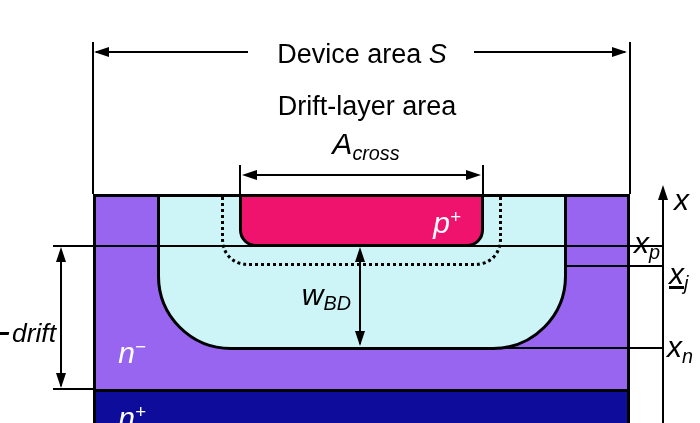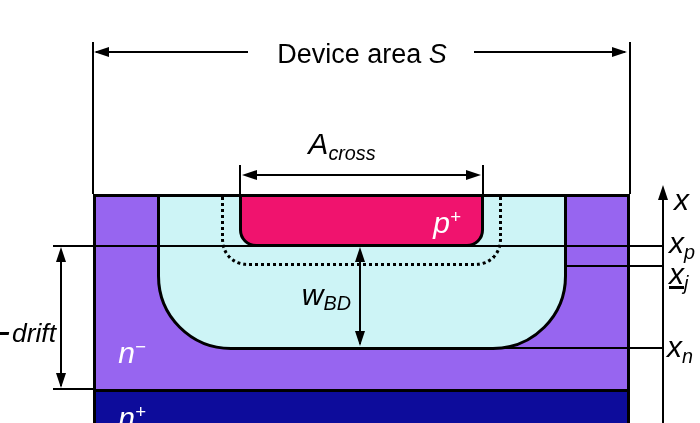--- a/index.html
+++ b/index.html
@@ -40,22 +40,23 @@
 
   <div class="vline" style="left:92px; top:3px; height:152px;"></div>
   <div class="vline" style="left:629px; top:3px; height:152px;"></div>
 
   <div class="hline" style="left:96px; top:12px; width:152px;"></div>
   <div class="ah ah-left" style="left:94px; top:8px;"></div>
   <div class="hline" style="left:474px; top:12px; width:151px;"></div>
   <div class="ah ah-right" style="left:612px; top:8px;"></div>
   <div class="lbl ctr t27" style="left:362px; top:2px;"><span>Device area </span><span class="it">S</span></div>
 
+  <div class="lbl ctr t27" style="left:367px; top:54px;"><span>Drift-layer area</span></div>
 
-  <div class="lbl ctr t30" style="left:342px; top:90px;"><span class="it">A</span><span class="sub">cross</span></div>
+  <div class="lbl ctr t30" style="left:366px; top:90px;"><span class="it">A</span><span class="sub">cross</span></div>
   <div class="vline" style="left:239px; top:126px; height:31px;"></div>
   <div class="vline" style="left:482px; top:126px; height:31px;"></div>
   <div class="hline" style="left:249px; top:135px; width:226px;"></div>
   <div class="ah ah-left" style="left:242px; top:131px;"></div>
   <div class="ah ah-right" style="left:466px; top:131px;"></div>
 
   <div id="region-nminus" class="shape" style="left:93px; top:155px; width:537px; height:257px;"></div>
 
   <div id="region-scr" class="shape" style="left:157px; top:155px; width:410px; height:156px;"></div>
 
@@ -67,21 +68,21 @@
 
   <div class="hline" style="left:53px; top:206px; width:610px;"></div>
   <div class="hline" style="left:567px; top:226px; width:96px;"></div>
   <div class="hline" style="left:497px; top:308px; width:166px;"></div>
   <div class="hline" style="left:630px; top:409px; width:33px;"></div>
   <div class="hline" style="left:53px; top:349px; width:40px;"></div>
 
   <div class="vline" style="left:662px; top:150px; height:261px;"></div>
   <div class="ah ah-up" style="left:658px; top:146px;"></div>
   <div class="lbl t30 it" style="left:674px; top:146px;"><span>x</span></div>
-  <div class="lbl t30" style="left:669px; top:189px;"><span class="it">x</span><span class="sub">p</span></div>
+  <div class="lbl t30" style="left:634px; top:189px;"><span class="it">x</span><span class="sub">p</span></div>
   <div class="lbl t30" style="left:669px; top:220px;text-decoration:underline;"><span class="it">x</span><span class="sub">j</span></div>
   <div class="lbl t30" style="left:667px; top:293px;"><span class="it">x</span><span class="sub">n</span></div>
   <div class="lbl t30" style="left:672px; top:384px;"><span>0</span></div>
 
   <div class="vline" style="left:60px; top:211px; height:136px;"></div>
   <div class="ah ah-up" style="left:56px; top:208px;"></div>
   <div class="ah ah-down" style="left:56px; top:334px;"></div>
   <div class="lbl rt t32" style="left:56px; top:285px;"><span class="it">L</span><span class="sub">drift</span></div>
 
   <div class="vline" style="left:359px; top:211px; height:94px;"></div>

